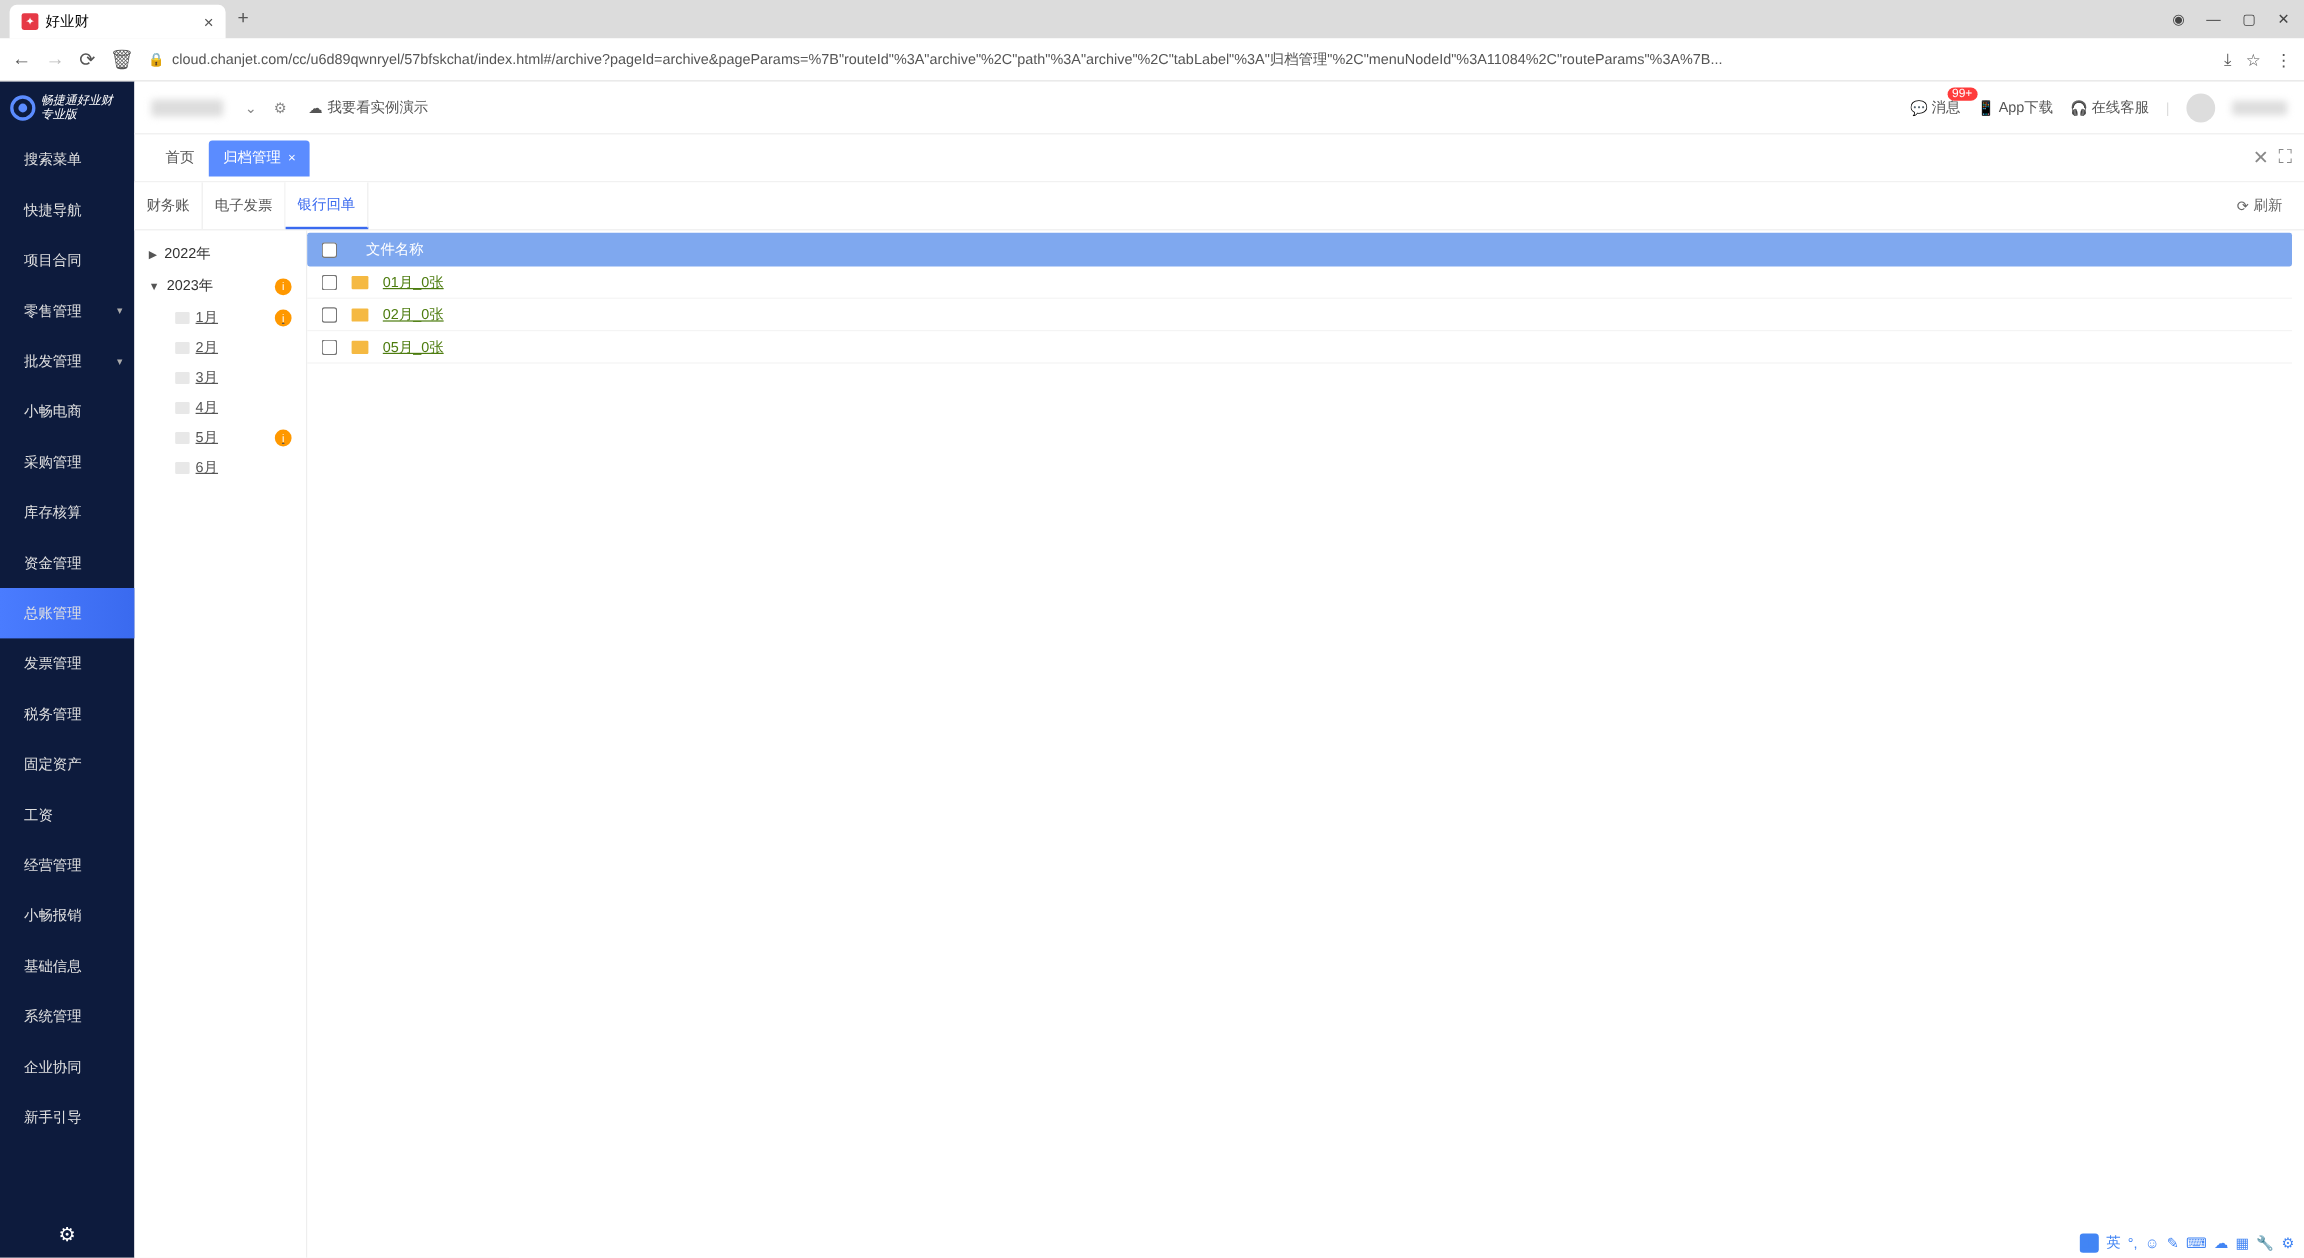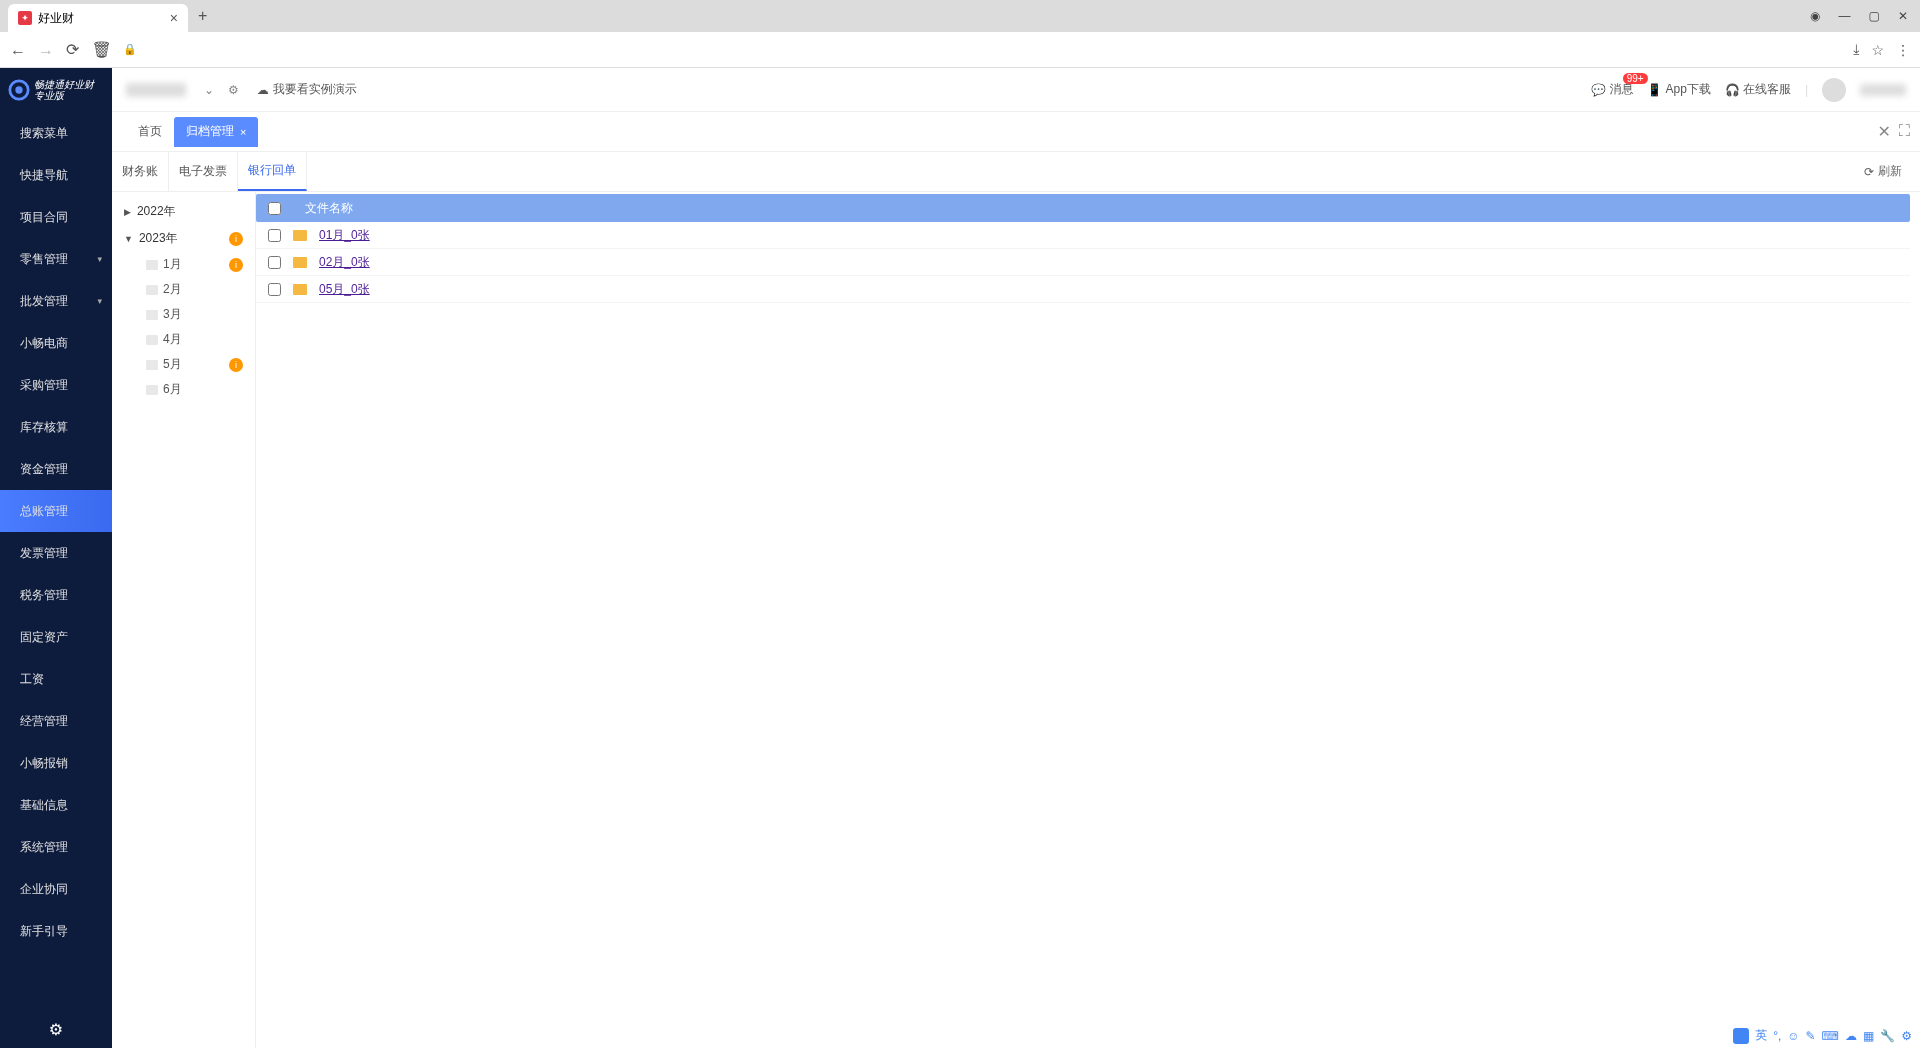--- a/index.html
+++ b/index.html
@@ -56,32 +56,32 @@
 .sub-tabs { height:40px; display:flex; align-items:center; border-bottom:1px solid #eee; background:#fff; }
 .sub-tab { font-size:12px; color:#555; padding:0 10px; height:100%; display:flex; align-items:center; border-right:1px solid #eee; }
 .sub-tab.active { color:#3a6aef; border-bottom:2px solid #3a6aef; background:#fff; }
 .sub-tabs-right { margin-left:auto; padding-right:18px; font-size:12px; color:#666; display:flex; gap:4px; align-items:center; }
 
 .body { flex:1; display:flex; }
 .tree-panel { width:144px; border-right:1px solid #eee; padding:6px 0; font-size:12px; }
 .tree-year { display:flex; align-items:center; padding:5px 12px; color:#333; gap:6px; }
 .tree-year .tri { font-size:9px; color:#555; }
 .tree-year .warn { margin-left:auto; width:14px; height:14px; background:#ff9800; color:#fff; border-radius:50%; font-size:9px; display:flex; align-items:center; justify-content:center; }
-.tree-month { display:flex; align-items:center; padding:4px 12px 4px 34px; color:#555; gap:5px; }
+.tree-month { display:flex; align-items:center; padding:4px 12px 4px 34px; color:#555; gap:5px;text-decoration:underline; }
 .tree-month .folder-dim { width:12px; height:10px; background:#e8e8e8; border-radius:1px; }
 .tree-month .warn { margin-left:auto; width:14px; height:14px; background:#ff9800; color:#fff; border-radius:50%; font-size:9px; display:flex; align-items:center; justify-content:center; }
 
 .file-panel { flex:1; padding:0 10px 0 0; }
 .file-header { background:#7fa8ef; height:28px; display:flex; align-items:center; padding-left:12px; color:#fff; font-size:12px; gap:24px; border-radius:2px; margin-top:2px; }
 .file-header input[type=checkbox] { width:13px; height:13px; }
 .file-row { height:27px; display:flex; align-items:center; padding-left:12px; font-size:12px; gap:12px; border-bottom:1px solid #f4f4f4; }
 .file-row.hover { background:#e8f0ff; }
 .file-row input[type=checkbox] { width:13px; height:13px; }
 .folder-icon { width:14px; height:11px; background:#f5b942; border-radius:1px; }
-.file-link { color:#4c1d95; text-decoration:underline; }
+.file-link { color:#4d7c0f; text-decoration:underline; }
 
 
 .bottom-bar { position:fixed; bottom:4px; right:8px; display:flex; gap:6px; align-items:center; }
 .bottom-bar span { font-size:12px; color:#4285f4; }
 .sq { width:16px; height:16px; background:#4285f4; border-radius:3px; color:#fff; font-size:10px; display:flex; align-items:center; justify-content:center; }
 </style>
 </head>
 <body>
 
 <div class="browser-tabs">
@@ -99,20 +99,21 @@
   </div>
 </div>
 
 <div class="toolbar">
   <span class="nav-arrow">←</span>
   <span class="nav-arrow disabled">→</span>
   <span class="nav-arrow">⟳</span>
   <span class="nav-arrow">🗑</span>
   <div class="url-bar">
     <span class="lock">🔒</span>
+    <span>cloud.chanjet.com/cc/u6d89qwnryel/57bfskchat/index.html#/archive?pageId=archive&amp;pageParams=%7B"routeId"%3A"archive"%2C"path"%3A"archive"%2C"tabLabel"%3A"归档管理"%2C"menuNodeId"%3A11084%2C"routeParams"%3A%7B...</span>
   </div>
   <div class="toolbar-right">
     <span>⤓</span>
     <span>☆</span>
     <span>⋮</span>
   </div>
 </div>
 
 <div class="app-area">
   <div class="sidebar">

